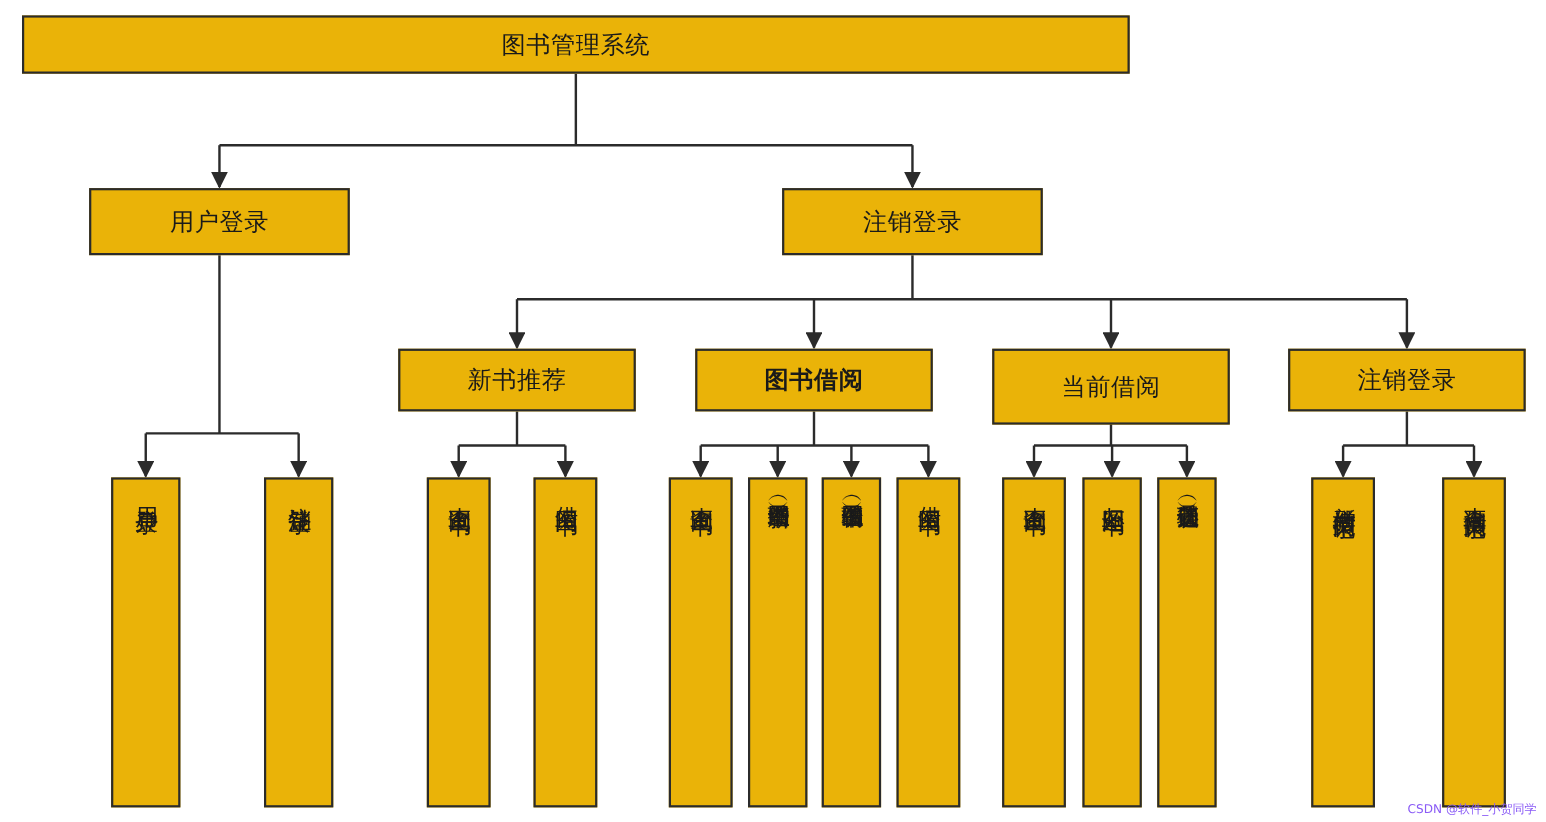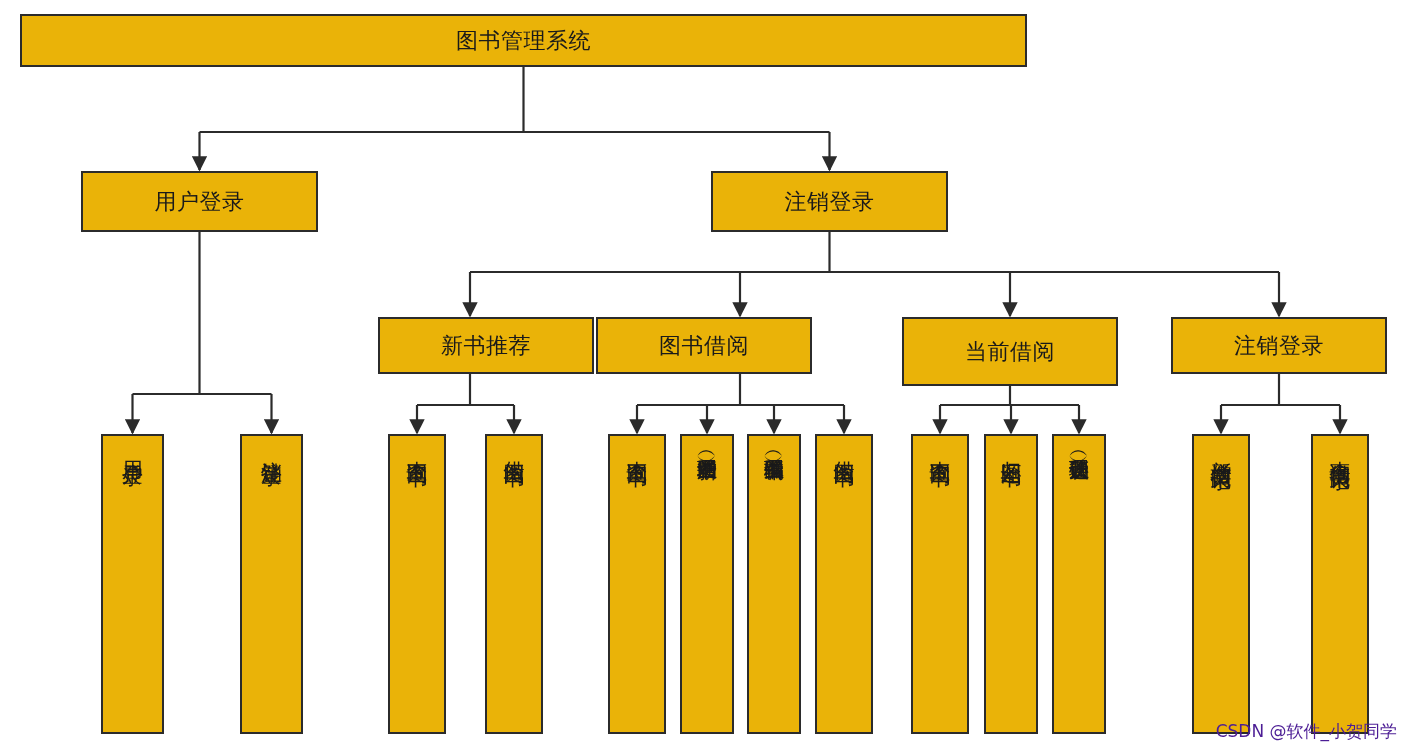--- a/index.html
+++ b/index.html
@@ -61,22 +61,22 @@
   }
   .node.vert.tall .lbl {
     max-height: 290px;
     font-size: 20px;
     letter-spacing: 0px;
   }
   .watermark {
     position: absolute;
     right: 8px;
     bottom: 4px;
-    font-size: 17px;
-    color: #4c1d95;
+    font-size: 11px;
+    color: #8b5cf6;
     white-space: nowrap;
     z-index: 5;
     font-family: "DejaVu Sans", sans-serif;
   }
 </style>
 </head>
 <body>
 
 <div id="canvas">
 
@@ -126,24 +126,24 @@
   <div id="nodes-layer">
       <div class="node" style="left: 20px; top: 14px; width: 1007px; height: 53px;">
         <span class="lbl">图书管理系统</span>
       </div>
       <div class="node" style="left: 81px; top: 171px; width: 237px; height: 61px;">
         <span class="lbl">用户登录</span>
       </div>
       <div class="node" style="left: 711px; top: 171px; width: 237px; height: 61px;">
         <span class="lbl">注销登录</span>
       </div>
-      <div class="node" style="left: 362px; top: 317px; width: 216px; height: 57px; margin-left: 16px;">
+      <div class="node" style="left: 362px; top: 317px; width: 216px; height: 57px;">
         <span class="lbl">新书推荐</span>
       </div>
-      <div class="node" style="left: 596px; top: 317px; width: 216px; height: 57px;">
+      <div class="node" style="left: 632px; top: 317px; width: 216px; height: 57px; font-weight: bold;">
         <span class="lbl">图书借阅</span>
       </div>
       <div class="node" style="left: 902px; top: 317px; width: 216px; height: 69px;">
         <span class="lbl">当前借阅</span>
       </div>
       <div class="node" style="left: 1171px; top: 317px; width: 216px; height: 57px;">
         <span class="lbl">注销登录</span>
       </div>
       <div class="node vert" style="left: 101px; top: 434px; width: 63px; height: 300px;">
         <span class="lbl">用户登录</span>

